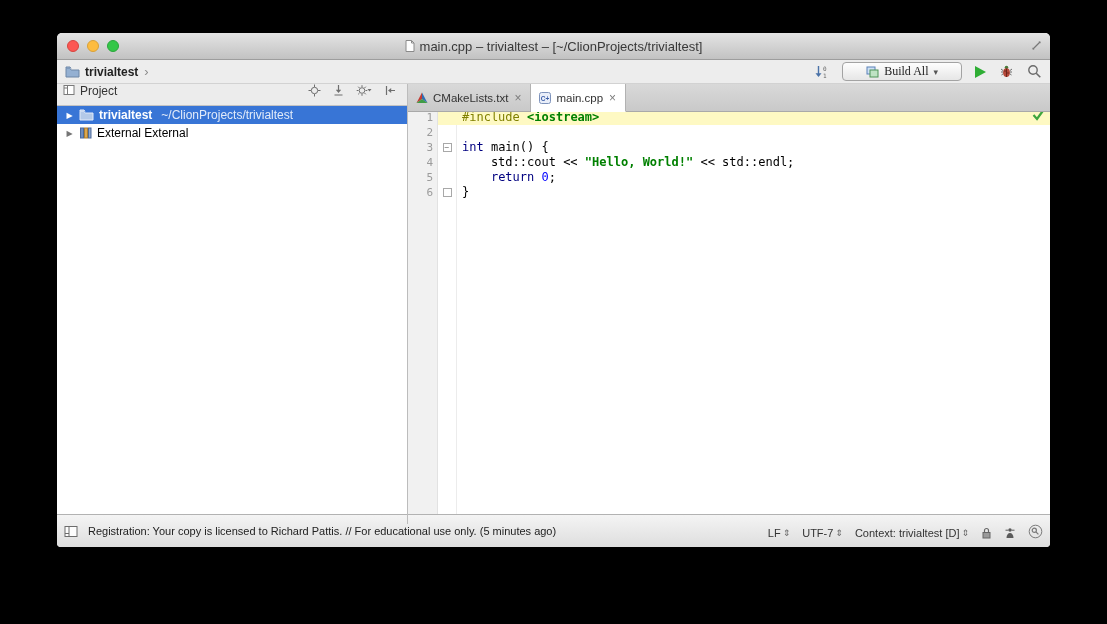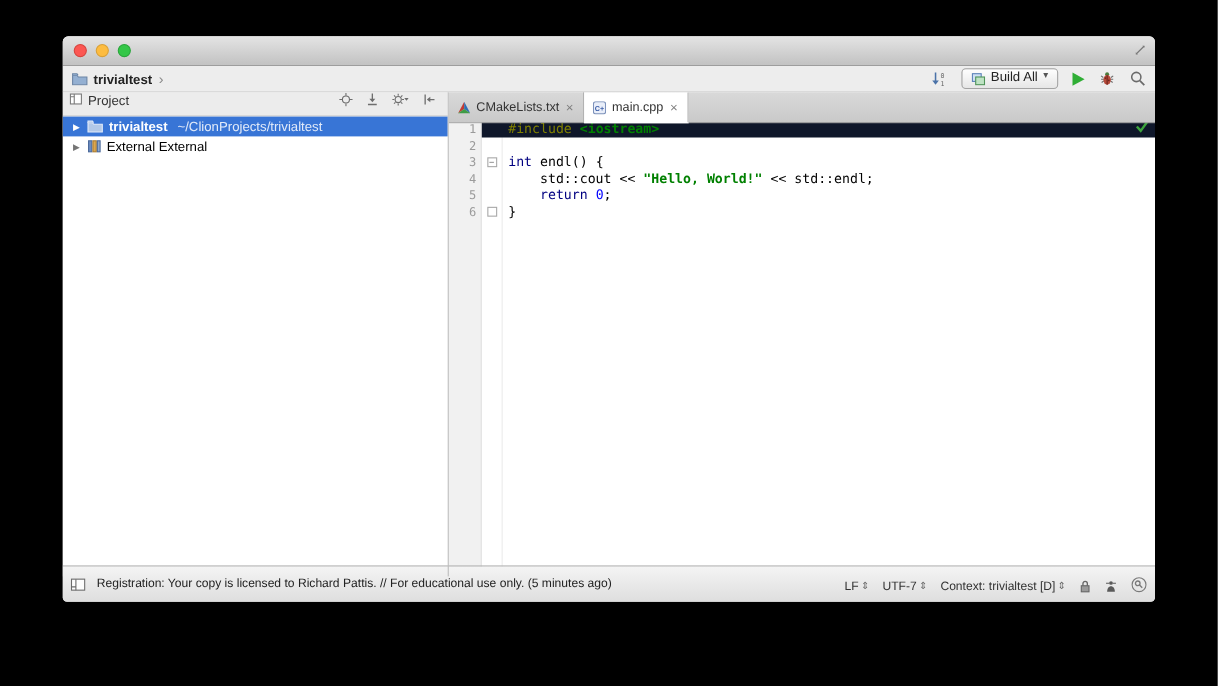--- a/index.html
+++ b/index.html
@@ -24,23 +24,23 @@
   .win-title{font-size:13px;color:#383838}
   .resize-glyph{position:absolute;right:7px;top:6px}
 
   
   .toolbar{position:absolute;left:0;top:27px;right:0;height:24px;
            background:#ededed;border-bottom:1px solid #d2d2d2;
            display:flex;align-items:center;padding:0 8px;gap:5px}
   .crumb{font-size:12px;font-weight:bold;color:#222;cursor:default}
   .chev{font-size:13px;color:#8a8a8a;margin-left:1px}
   .tb-right{margin-left:auto;display:flex;align-items:center;gap:13px}
-  .build-btn{display:flex;gap:5px;height:19px;padding:0 8px;
+  .build-btn{display:flex;align-items:center;gap:5px;height:19px;padding:0 23px;
              font-size:12px;color:#222;background:linear-gradient(#fefefe,#e6e6e6);
-             border:1px solid #a3a3a3;border-radius:4px;font-family:Liberation Sans, sans-serif}
+             border:1px solid #a3a3a3;border-radius:4px;font-family:Liberation Serif, serif}
   .build-btn .caret{font-size:9px;color:#555}
   .run-triangle{width:0;height:0;border-left:11px solid #2fae35;
                 border-top:6.5px solid transparent;border-bottom:6.5px solid transparent}
 
   
   .panel-header{position:absolute;left:0;top:51px;width:350px;height:22px;
                 background:#ececec;border-bottom:1px solid #c3c3c3;
                 display:flex;align-items:flex-start;gap:5px;padding:0 6px;
                 font-size:12px;color:#333}
   .ph-icons{margin-left:auto;display:flex;align-items:center;gap:11px;padding-right:4px}
@@ -66,21 +66,21 @@
   
   .editor{position:absolute;left:351px;top:73px;right:0;bottom:23px;background:#fff;
           font-family:"DejaVu Sans Mono","Liberation Mono",monospace;font-size:12px}
   .gutter-bg{position:absolute;left:0;top:0;bottom:0;width:30px;background:#f1f1f1;
              border-right:1px solid #e2e2e2}
   .fold-sep{position:absolute;left:48px;top:0;bottom:0;width:1px;background:#ececec}
   .code-lines{position:absolute;left:0;right:0;top:0;padding-top:4px}
   .code-line{display:flex;height:15px;line-height:15px}
   .ln{width:30px;text-align:right;padding-right:5px;color:#9b9b9b;font-size:11px}
   .line-body{flex:1;display:flex}
-  .line-body.hl{background:#0f172a}
+  .line-body.hl{background:#fef9c3}
   .fold{width:18px;display:flex;align-items:center;justify-content:center}
   .fold-box{display:inline-block;width:9px;height:9px;border:1px solid #a8a8a8;
             background:#fff;color:#707070;font-size:8px;line-height:7px;text-align:center}
   .code{white-space:pre;padding-left:6px}
   .tok-kw{color:#000080;font-weight:normal}
   .tok-str{color:#008000;font-weight:bold}
   .tok-dir{color:#808000}
   .tok-num{color:#0000ff}
   .tok-plain{color:#000}
   .inspect-check{position:absolute;right:5px;top:3px}
@@ -99,20 +99,29 @@
 <body>
 
 <div class="window">
 
   <div class="titlebar">
     <div class="traffic">
       <span class="light red"></span>
       <span class="light yellow"></span>
       <span class="light green"></span>
     </div>
+    <div class="title-wrap">
+      <span class="icon">
+        <svg width="10" height="12" viewBox="0 0 10 12">
+            <path d="M1 .5h5.5L9 3v8.5H1z" fill="#fdfdfd" stroke="#8a8a8a"></path>
+            <path d="M6.5 .5V3H9" fill="none" stroke="#8a8a8a"></path>
+          </svg>
+      </span>
+      <span class="win-title">main.cpp – trivialtest – [~/ClionProjects/trivialtest]</span>
+    </div>
     <span class="resize-glyph icon">
       <svg width="13" height="13" viewBox="0 0 13 13">
           <path d="M3 10L10 3" stroke="#787878" stroke-width="1.2"></path>
           <path d="M8.5 2.5h2v2zM4.5 10.5h-2v-2z" fill="#787878"></path>
         </svg>
     </span>
   </div>
 
   <div class="toolbar">
     <span class="icon">
@@ -275,21 +284,21 @@
             <div class="fold"></div>
             <div class="code"></div>
           </div>
         </div>
         <div class="code-line">
           <div class="ln">3</div>
           <div class="line-body">
             <div class="fold">
               <span class="fold-box">−</span>
             </div>
-            <div class="code"><span class="tok-kw">int</span><span class="tok-plain"> endl() {</span></div>
+            <div class="code"><span class="tok-kw">int</span><span class="tok-plain"> main() {</span></div>
           </div>
         </div>
         <div class="code-line">
           <div class="ln">4</div>
           <div class="line-body">
             <div class="fold"></div>
             <div class="code"><span class="tok-plain">    std::cout &lt;&lt; </span><span class="tok-str">"Hello, World!"</span><span class="tok-plain"> &lt;&lt; std::endl;</span></div>
           </div>
         </div>
         <div class="code-line">

